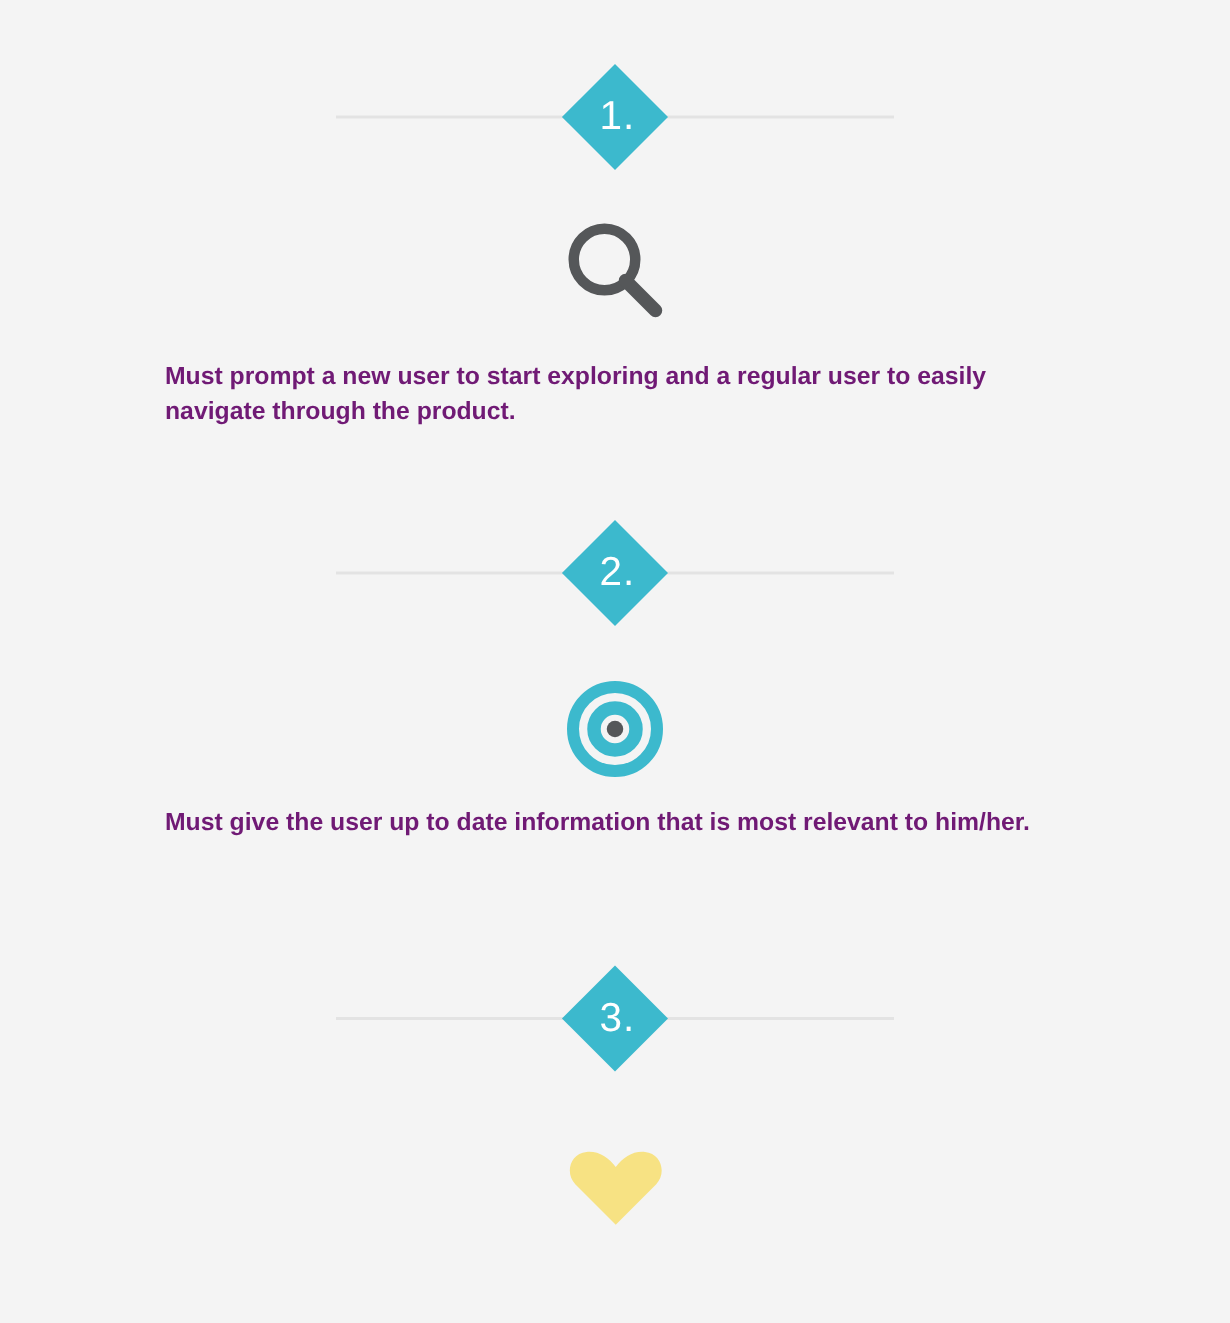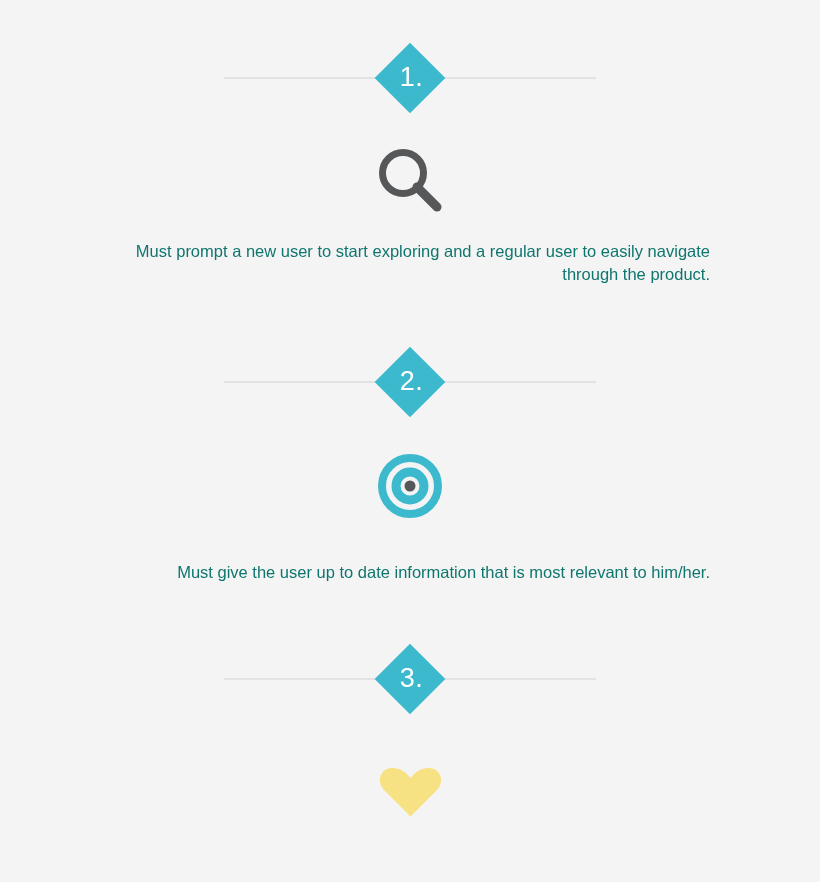--- a/index.html
+++ b/index.html
@@ -83,28 +83,28 @@
     align-items: center;
   }
   .icon-1 { height: 68px; margin-top: 33px; }
   .icon-2 { height: 66px; margin-top: 36px; }
   .icon-3 { height: 52px; margin-top: 51px; }
 
   
   .step-text {
     width: 600px;
     margin: 0 auto;
-    text-align: right;
-    color: #0f766e;
+    text-align: left;
+    color: #701a75;
     font-size: 16.5px;
     line-height: 1.42;
-    font-weight: 400;
+    font-weight: 700;
   }
   .text-1 { margin-top: 26px; }
-  .text-2 { margin-top: 42px; }
+  .text-2 { margin-top: 18px; }
   .text-3 { margin-top: 28px; }
 </style>
 </head>
 <body>
 
 <div class="infographic">
 
   <div class="step step-1">
 
     <div class="marker">

